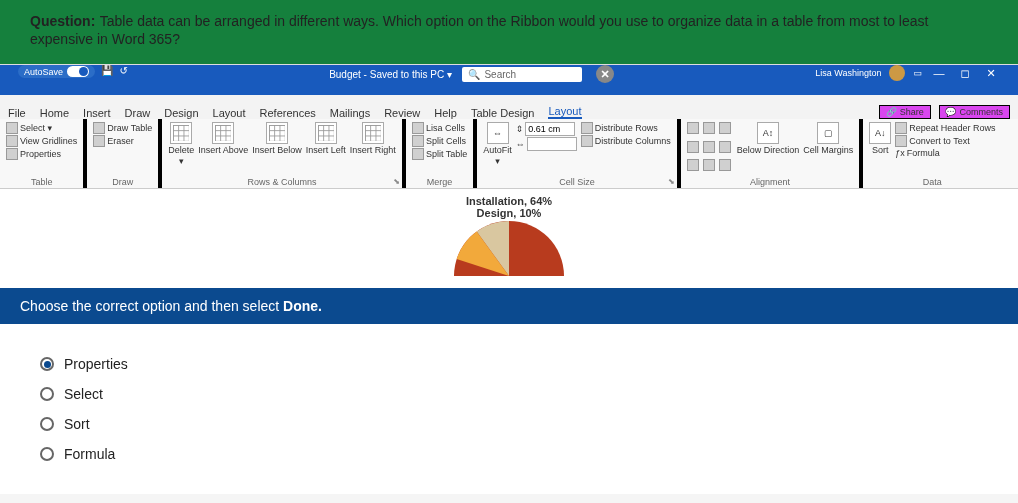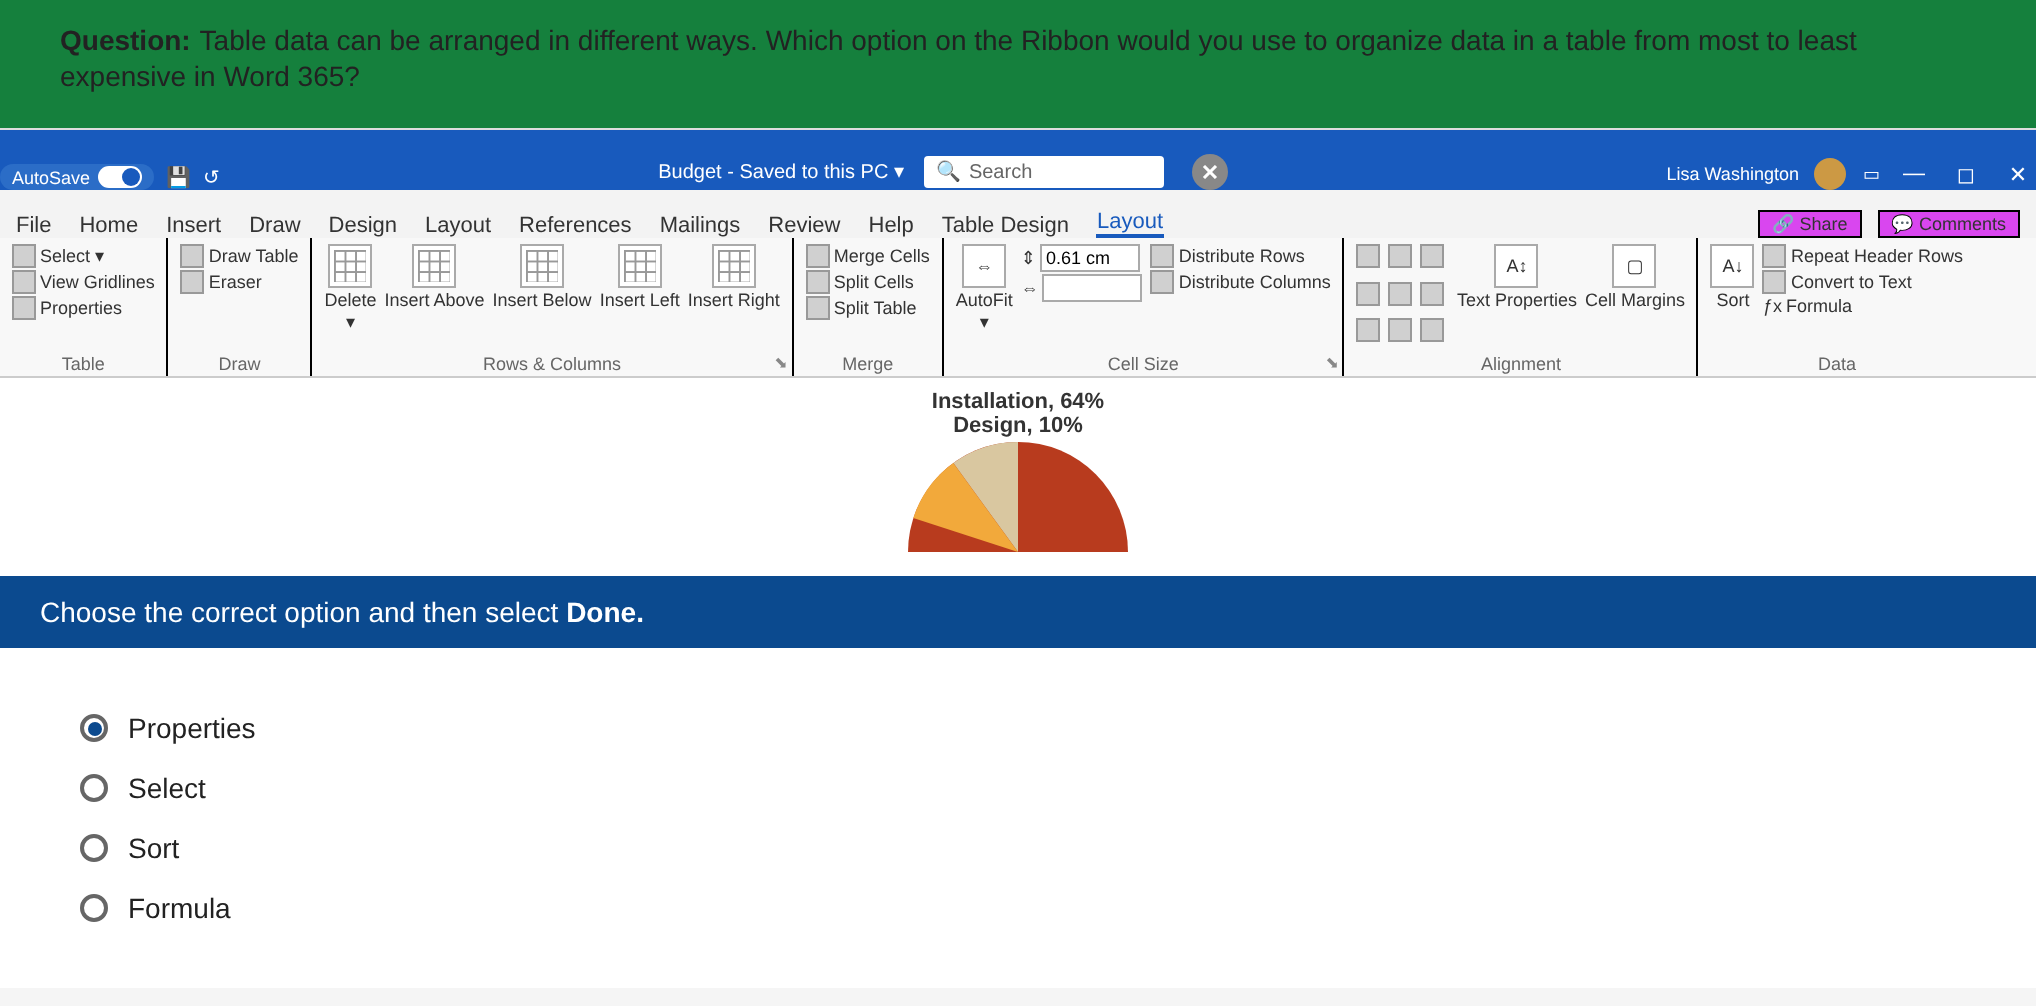--- a/index.html
+++ b/index.html
@@ -1,36 +1,36 @@
 <!DOCTYPE html>
 <html><head>
 <meta charset="utf-8">
 <style>
 * { margin: 0; padding: 0; box-sizing: border-box; font-family: 'Segoe UI', Arial, sans-serif; }
 body { background: #f5f5f5; width: 1018px; }
 .question-area { background: #15803d; padding: 12px 30px 16px; border-bottom: 1px solid #ddd; }
 .question-area .label { font-weight: bold; font-size: 14px; color: #222; }
 .question-area .text { font-size: 14px; color: #222; }
 .ribbon-screenshot { background: #e8e8e8; font-size: 10px; color: #333; }
-.title-bar { background: #185abd; color: #fff; display: flex; align-items: flex-end; height: 30px; padding: 0 0; font-size: 10px; }
+.title-bar { background: #185abd; color: #fff; display: flex; align-items: flex-start; height: 30px; padding: 0 18px; font-size: 10px; }
 .autosave { background: #2b6dc7; border-radius: 10px; padding: 1px 6px; display: flex; align-items: center; gap: 4px; font-size: 9px; }
 .autosave-toggle { width: 22px; height: 11px; background: #fff; border-radius: 6px; position: relative; }
 .autosave-toggle::after { content: ''; position: absolute; right: 1px; top: 1px; width: 9px; height: 9px; background: #185abd; border-radius: 50%; }
 .title-center { flex: 1; text-align: center; font-size: 10px; display: flex; justify-content: center; align-items: center; gap: 10px; }
 .search-box { background: #fff; color: #666; padding: 2px 10px 2px 6px; border-radius: 2px; width: 120px; display: flex; align-items: center; gap: 4px; font-size: 10px; }
 .title-right { display: flex; align-items: center; gap: 8px; font-size: 9px; }
 .avatar { width: 16px; height: 16px; background: #c94; border-radius: 50%; }
 .win-btn { width: 18px; text-align: center; font-size: 11px; }
 .tabs-row { background: #f3f3f3; display: flex; align-items: flex-end; height: 24px; padding: 0 8px; gap: 14px; font-size: 11px; color: #333; }
 .tab { cursor: pointer; }
 .tab.active { border-bottom: 2px solid #185abd; color: #185abd; }
 .tabs-right { margin-left: auto; display: flex; gap: 8px; }
 .share-btn, .comments-btn { border: 1px solid #000000; padding: 1px 6px; font-size: 9px; background: #d946ef; }
 .ribbon-content { background: #f8f8f8; display: flex; height: 70px; border-bottom: 1px solid #ccc; }
-.ribbon-group { border-right: 1px solid #000000; padding: 3px 6px 1px; display: flex; flex-direction: column; justify-content: space-between; }
+.ribbon-group { border-right: 4px solid #000000; padding: 3px 6px 1px; display: flex; flex-direction: column; justify-content: space-between; }
 .group-top { display: flex; gap: 4px; flex: 1; }
 .group-label { text-align: center; font-size: 9px; color: #666; padding-top: 1px; }
 .btn-stack { display: flex; flex-direction: column; justify-content: flex-start; gap: 1px; font-size: 9px; }
 .btn-stack-item { display: flex; align-items: center; gap: 2px; white-space: nowrap; }
 .mini-icon { width: 12px; height: 12px; background: #d0d0d0; border: 1px solid #999; display: inline-block; }
 .big-btn { display: flex; flex-direction: column; align-items: center; font-size: 9px; gap: 1px; }
 .big-icon { width: 22px; height: 22px; border: 1px solid #aaa; background: #fff; display: flex; align-items: center; justify-content: center; }
 .grid-icon::before { content: ''; display: block; width: 16px; height: 16px; background: linear-gradient(#999 1px, transparent 1px) 0 0/100% 33%, linear-gradient(90deg, #999 1px, transparent 1px) 0 0/33% 100%; }
 .size-input { width: 50px; height: 14px; border: 1px solid #aaa; font-size: 9px; padding: 0 2px; background: #fff; }
 .chart-area { background: #fff; padding: 6px 0 12px; text-align: center; position: relative; }
@@ -160,21 +160,21 @@
           </div>
       </div>
       <div class="group-label">Rows &amp; Columns</div>
       <span class="launcher-corner">⬊</span>
     </div>
 
     <div class="ribbon-group">
       <div class="btn-stack">
         <div class="btn-stack-item">
             <span class="mini-icon"></span>
-            <span>Merge Cells</span>
+            <span>Lisa Cells</span>
           </div>
         <div class="btn-stack-item">
             <span class="mini-icon"></span>
             <span>Split Cells</span>
           </div>
         <div class="btn-stack-item">
             <span class="mini-icon"></span>
             <span>Split Table</span>
           </div>
       </div>
@@ -221,21 +221,21 @@
             <span class="mini-icon"></span>
           <span class="mini-icon"></span>
             <span class="mini-icon"></span>
             <span class="mini-icon"></span>
           <span class="mini-icon"></span>
             <span class="mini-icon"></span>
             <span class="mini-icon"></span>
         </div>
         <div class="big-btn">
             <span class="big-icon">A↕</span>
-            <span>Text Properties</span>
+            <span>Below Direction</span>
           </div>
         <div class="big-btn">
             <span class="big-icon">▢</span>
             <span>Cell Margins</span>
           </div>
       </div>
       <div class="group-label">Alignment</div>
     </div>
 
     <div class="ribbon-group" style="border-right:none">

